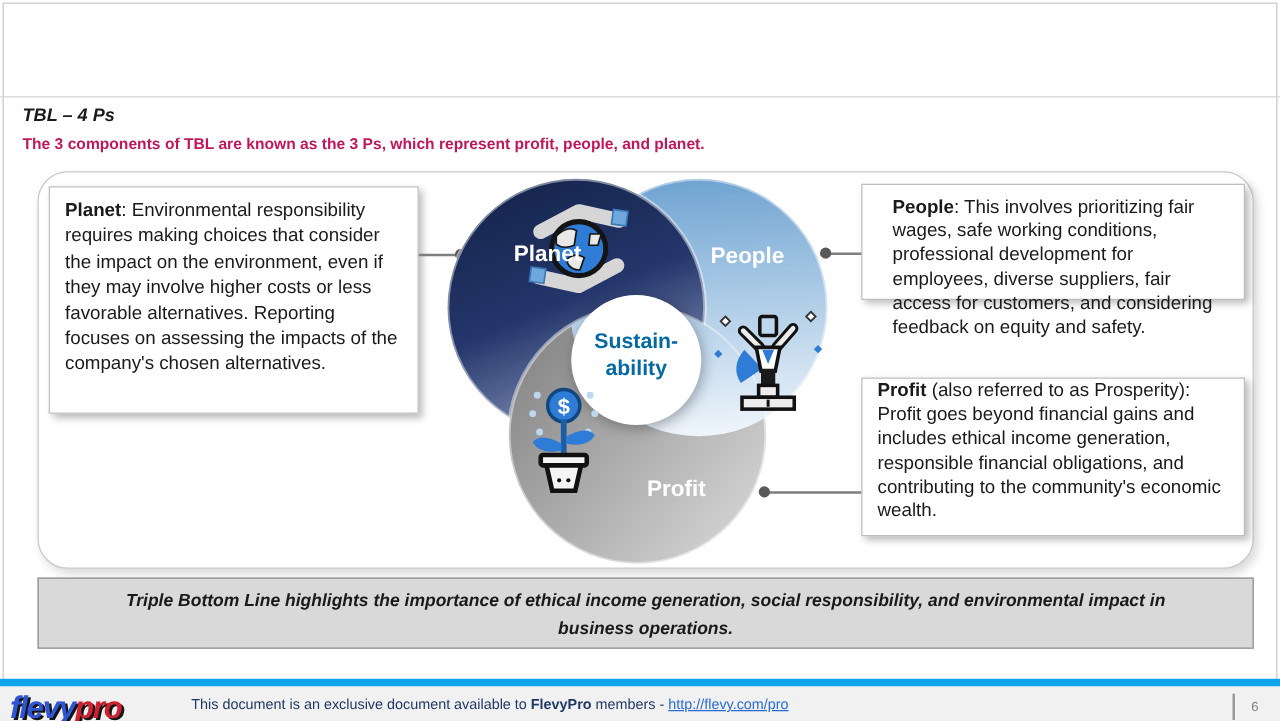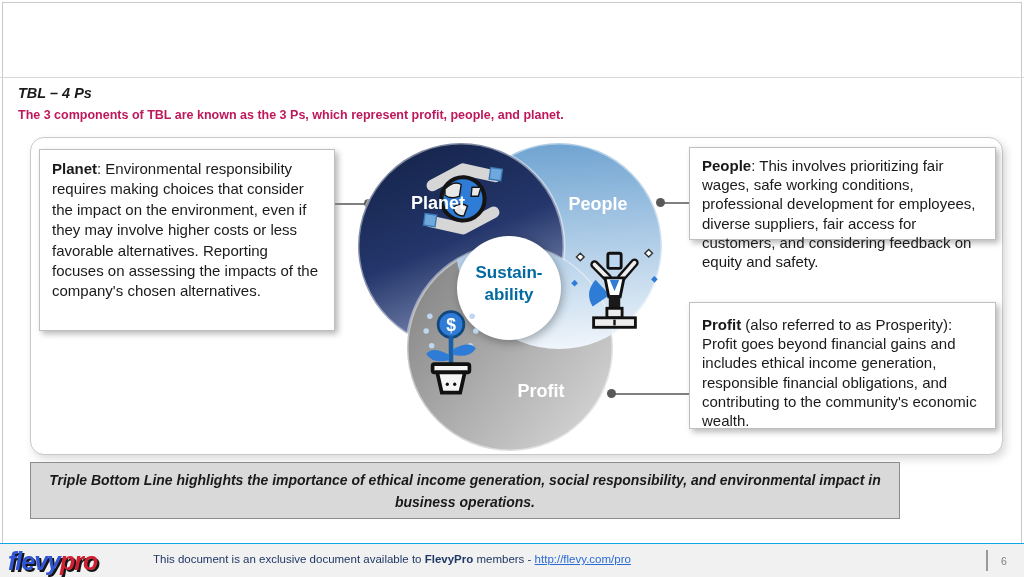--- a/index.html
+++ b/index.html
@@ -6,54 +6,54 @@
   body { font-family:"Liberation Sans","DejaVu Sans",sans-serif; background:#fff; }
   .slide { position:relative; width:1024px; height:577px; background:#fff; overflow:hidden; }
   .slide-border { position:absolute; inset:2px; border:1px solid #C9C9C9; pointer-events:none; }
 
   .title { position:absolute; left:18px; top:42px; width:980px; font-size:21px; font-weight:bold; color:#1F3864; }
   .title-rule { position:absolute; left:0; top:77px; width:1024px; height:1px; background:#D6D6D6; }
   .subtitle { position:absolute; left:18px; top:85px; font-size:14.5px; font-weight:bold; font-style:italic; color:#1a1a1a; }
   .intro { position:absolute; left:18px; top:108px; font-size:12.5px; font-weight:bold; color:#be185d; }
 
   .diagram-panel { position:absolute; left:30px; top:137px; width:973px; height:318px; background:#fff;
-    border:1px solid #C9C9C9; border-radius:14px; box-shadow:3px 4px 8px rgba(0,0,0,0.15); }
+    border:1px solid #C9C9C9; border-radius:24px; box-shadow:3px 4px 8px rgba(0,0,0,0.15); }
 
   .callout { position:absolute; background:#fff; border:1px solid #BFBFBF; box-shadow:3px 3px 6px rgba(0,0,0,0.28);
     font-size:15px; color:#1a1a1a; }
   .callout b { font-weight:bold; }
   .callout-planet { left:8px; top:11px; width:296px; height:182px; padding:9px 12px; line-height:20.4px; }
-  .callout-people { left:658px; top:9px; width:307px; height:93px; padding:8px 12px; line-height:19.2px; }
-  .callout-profit { left:658px; top:164px; width:307px; height:127px; padding:12px 12px; line-height:19.2px; }
+  .callout-people { left:658px; top:9px; width:307px; height:93px; padding:8px 24px; line-height:19.2px; }
+  .callout-profit { left:658px; top:164px; width:307px; height:127px; padding:0 12px; line-height:19.2px; }
 
   .connector { position:absolute; height:2px; background:#7F7F7F; }
   .conn-planet { left:304px; top:65px; width:34px; }
   .conn-people { left:631px; top:64px; width:27px; }
   .conn-profit { left:582px; top:255px; width:76px; }
   .conn-dot { position:absolute; width:9px; height:9px; border-radius:50%; background:#595959; }
   .dot-planet { left:333px; top:61px; }
   .dot-people { left:625px; top:60px; }
   .dot-profit { left:576px; top:251px; }
 
   .venn-svg { position:absolute; left:320px; top:0; width:320px; height:318px; overflow:visible; }
 
   .circle-label { position:absolute; width:120px; text-align:center; font-size:18px; font-weight:bold; color:#fff; }
   .label-planet { left:347px; top:55px; }
   .label-people { left:507px; top:56px; }
   .label-profit { left:450px; top:243px; }
   .label-sustain { position:absolute; left:418px; top:124px; width:120px; text-align:center;
     font-size:17px; font-weight:bold; color:#0369a1; line-height:21.5px; white-space:pre-line; }
 
-  .banner { position:absolute; left:30px; top:462px; width:870px; height:57px; background:#D9D9D9;
+  .banner { position:absolute; left:30px; top:462px; width:973px; height:57px; background:#D9D9D9;
     border:1px solid #8C8C8C; display:flex; align-items:center; justify-content:center; }
   .banner-text { max-width:860px; text-align:center; font-size:14px; font-weight:bold; font-style:italic;
     color:#1a1a1a; line-height:22px; }
 
   .footer { position:absolute; left:0; top:543px; width:1024px; height:34px; background:#F1F1F1;
-    border-top:1px solid #0ea5e9; }
+    border-top:6px solid #0ea5e9; }
   .logo { position:absolute; left:8px; top:3px; font-size:25px; font-weight:bold; font-style:italic;
     letter-spacing:-1px; text-shadow:2px 2px 0 #141414; }
   .logo-flevy { color:#2F55D4; }
   .logo-pro { color:#CE2030; }
   .footer-text { position:absolute; left:118px; top:9px; font-size:11.5px; color:#1F3864;margin-left:35px; }
   .footer-text b { font-weight:bold; }
   .footer-link { color:#2B6BD4; text-decoration:underline; }
   .page-sep { position:absolute; left:986px; top:6px; width:2px; height:21px; background:#9A9A9A; }
   .page-num { position:absolute; left:994px; top:11px; width:20px; text-align:center; font-size:10.5px; color:#7F7F7F; }
 </style>

